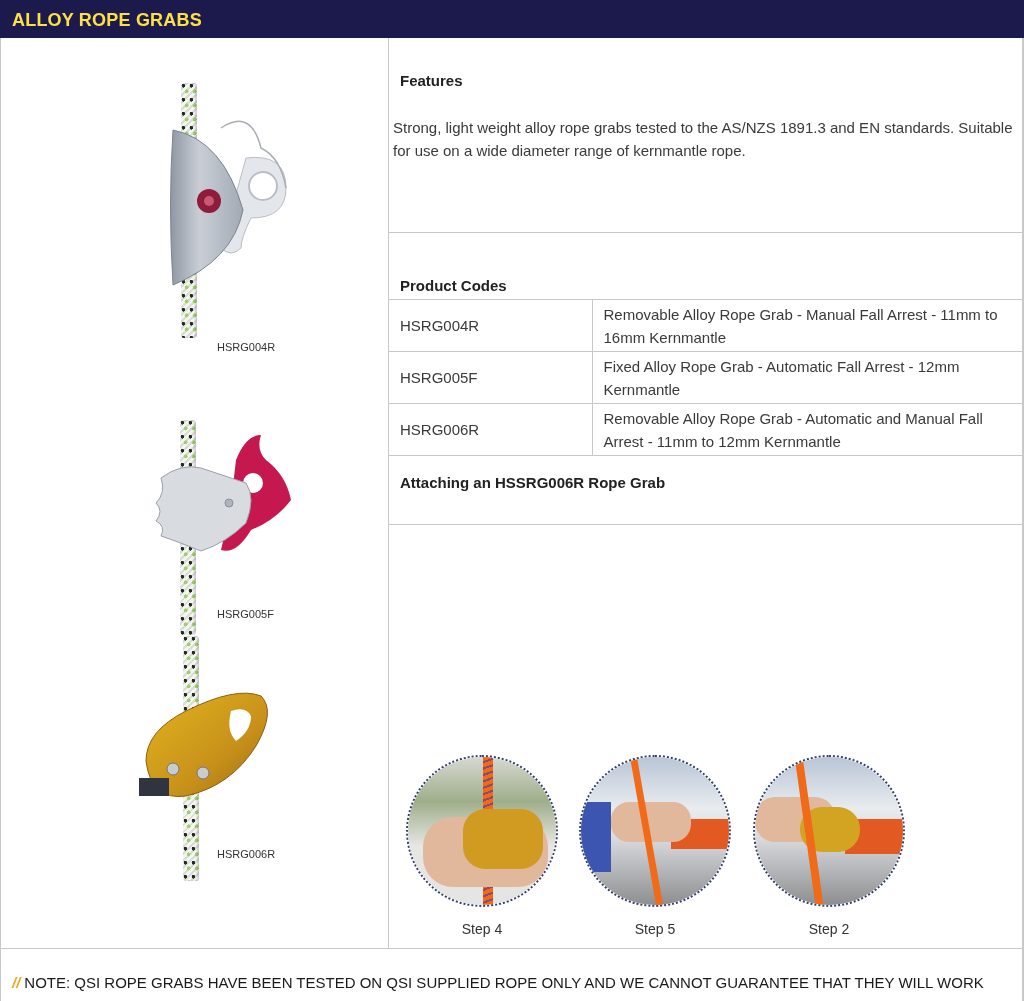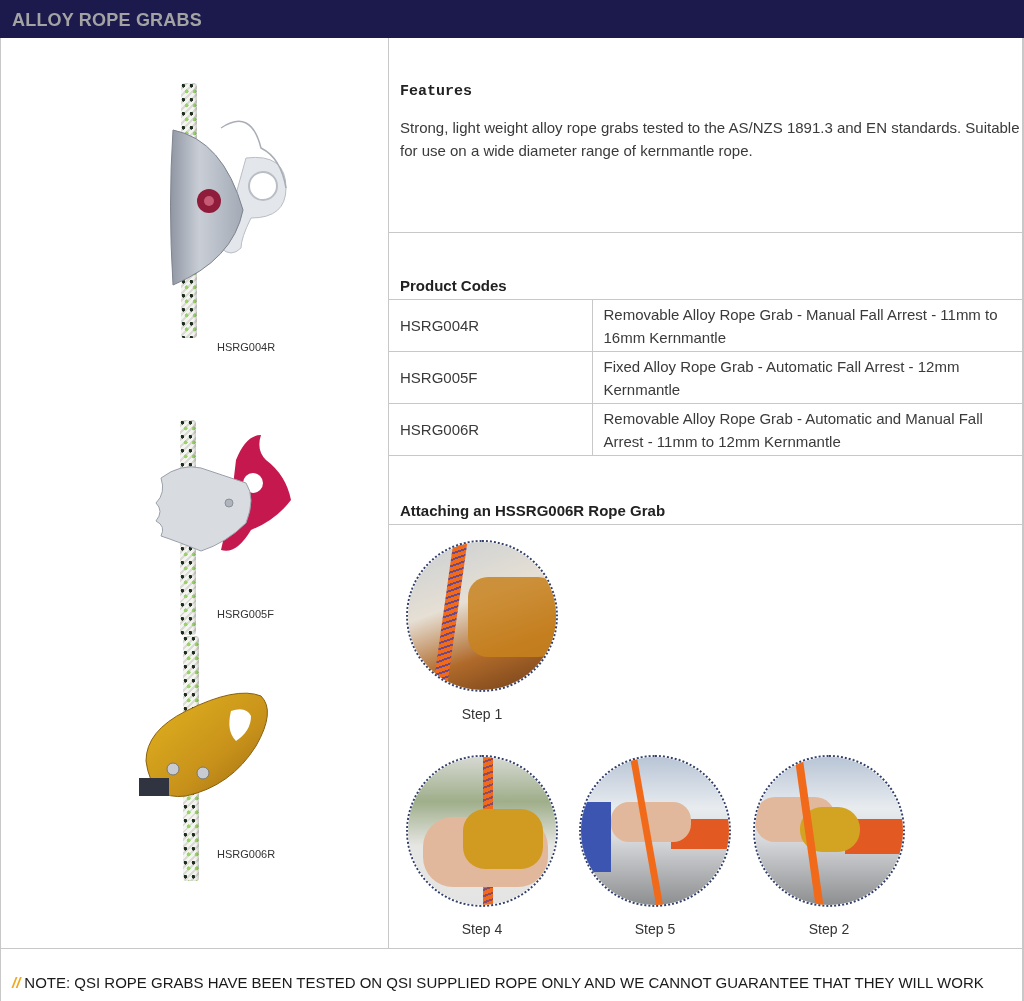--- a/index.html
+++ b/index.html
@@ -6,21 +6,21 @@
   html, body { width: 1024px; height: 1001px; background: #ffffff; overflow: hidden; }
   body { font-family: "DejaVu Sans", sans-serif; color: #2b2b2b; position: relative; }
 
   .header {
     position: absolute; left: 0; top: 0; width: 1024px; height: 38px;
     background: #1c1a4d;
   }
   .header-title {
     position: absolute; left: 12px; top: 10px;
     font-family: "Liberation Sans", sans-serif; font-weight: bold;
-    font-size: 18px; color: #a3a3a3; letter-spacing: 0.2px;
+    font-size: 18px; color: #fde047; letter-spacing: 0.2px;
   }
 
   .frame {
     position: absolute; left: 0; top: 38px; width: 1024px; height: 910px;
     border-left: 1px solid #c8c8c8; border-right: 2px solid #c8c8c8;
   }
   .left-col {
     position: absolute; left: 0; top: 0; width: 388px; height: 910px;
     border-right: 1px solid #c8c8c8;
   }
@@ -40,21 +40,21 @@
     position: absolute; font-family: "Liberation Sans", sans-serif;
     font-size: 11px; color: #333;
   }
 
   
   .section-title {
     position: absolute; left: 11px; font-family: "Liberation Sans", sans-serif;
     font-weight: bold; font-size: 15px; color: #222;
   }
   .para {
-    position: absolute; left: 11px; width: 620px;
+    position: absolute; left: 4px; width: 620px;
     font-family: "Liberation Sans", sans-serif; font-size: 15px; line-height: 23px; color: #3a3a3a;
   }
   .cert {
     position: absolute; left: 11px; font-family: "Liberation Sans", sans-serif;
     font-weight: bold; font-size: 12.5px; color: #222; letter-spacing: 0.1px;
   }
   .hline { position: absolute; left: 0; width: 634px; height: 1px; background: #c8c8c8; }
 
   table.codes {
     position: absolute; left: 0; top: 261px; width: 634px; border-collapse: collapse;
@@ -147,21 +147,21 @@
         <path d="M100 25 q15 -5 20 5 q0 15 -15 25 q-10 -10 -5 -30 z" fill="#fff"></path>
         <rect x="8" y="92" width="30" height="18" fill="#2f3440"></rect>
         <circle cx="42" cy="83" r="6" fill="#c8ccd2" stroke="#777"></circle>
         <circle cx="72" cy="87" r="6" fill="#c8ccd2" stroke="#777"></circle>
       </svg>
       <div class="product-label" style="left:86px; top:212px;">HSRG006R</div>
     </div>
   </div>
 
   <div class="right-col">
-    <div class="section-title" style="top:45px;font-family:Liberation Mono, monospace;">Features</div>
+    <div class="section-title" style="top:34px;">Features</div>
     <div class="para" style="top:78px;">Strong, light weight alloy rope grabs tested to the AS/NZS 1891.3 and EN standards. Suitable for use on a wide diameter range of kernmantle rope.</div>
 
     <div class="hline" style="top:194px;"></div>
 
     <div class="section-title" style="top:239px;">Product Codes</div>
 
     <table class="codes">
       <tbody>
           <tr>
         <td class="code">HSRG004R</td>
@@ -171,31 +171,23 @@
         <td class="code">HSRG005F</td>
         <td class="desc">Fixed Alloy Rope Grab - Automatic Fall Arrest - 12mm Kernmantle</td>
       </tr>
       <tr>
         <td class="code">HSRG006R</td>
         <td class="desc">Removable Alloy Rope Grab - Automatic and Manual Fall Arrest - 11mm to 12mm Kernmantle</td>
       </tr>
     </tbody>
       </table>
 
-    <div class="section-title" style="top:464px;">Attaching an HSSRG006R Rope Grab</div>
+    <div class="section-title" style="top:436px;">Attaching an HSSRG006R Rope Grab</div>
     <div class="hline" style="top:486px;"></div>
 
-    <div class="step" style="left:17px; top:502px;">
-      <div class="circle">
-        <div class="scene" style="background: linear-gradient(160deg,#c9cfd3 0%,#e6dfd4 40%,#b06a2a 70%,#6f3e18 100%);"></div>
-        <div class="scene" style="left:35px; width:14px; background: repeating-linear-gradient(160deg,#f06a1a 0 4px,#6a4a8a 4px 6px); transform: skewX(-8deg);"></div>
-        <div class="scene" style="left:60px; top:35px; width:90px; height:80px; border-radius:20px; background:#c8831f; opacity:0.85;"></div>
-      </div>
-      <div class="step-label">Step 1</div>
-    </div>
 
     <div class="step" style="left:17px; top:717px;">
       <div class="circle">
         <div class="scene" style="background: linear-gradient(180deg,#d6d9d2 0%,#9fae8a 30%,#e6e6e3 60%,#e4e4e4 100%);"></div>
         <div class="scene" style="left:75px; width:10px; background: repeating-linear-gradient(160deg,#f06a1a 0 4px,#8a4a6a 4px 6px);"></div>
         <div class="scene" style="left:15px; top:60px; width:125px; height:70px; border-radius:30px; background:#e1b89c;"></div>
         <div class="scene" style="left:55px; top:52px; width:80px; height:60px; border-radius:22px; background:#d19a20;"></div>
       </div>
       <div class="step-label">Step 4</div>
     </div>

